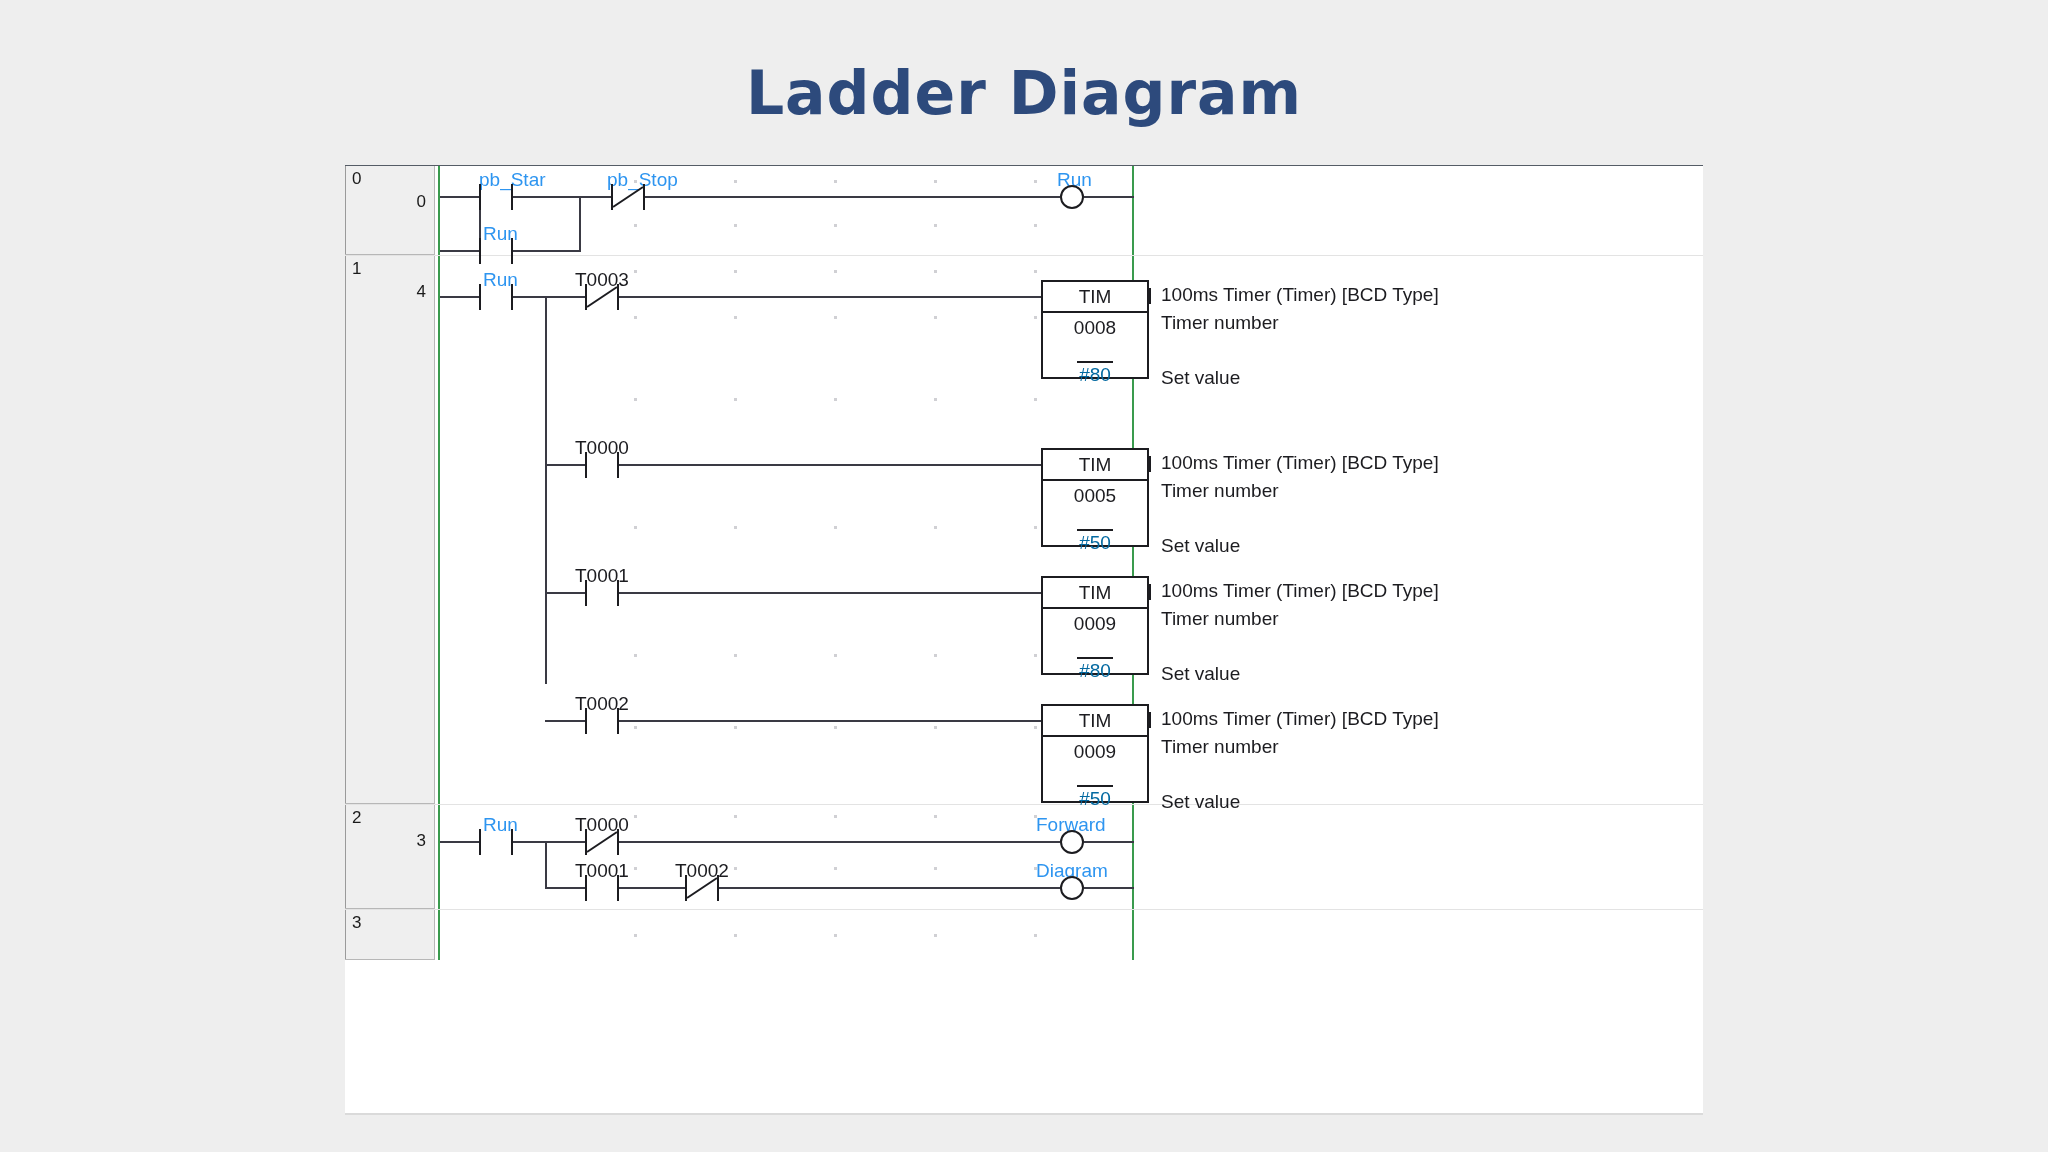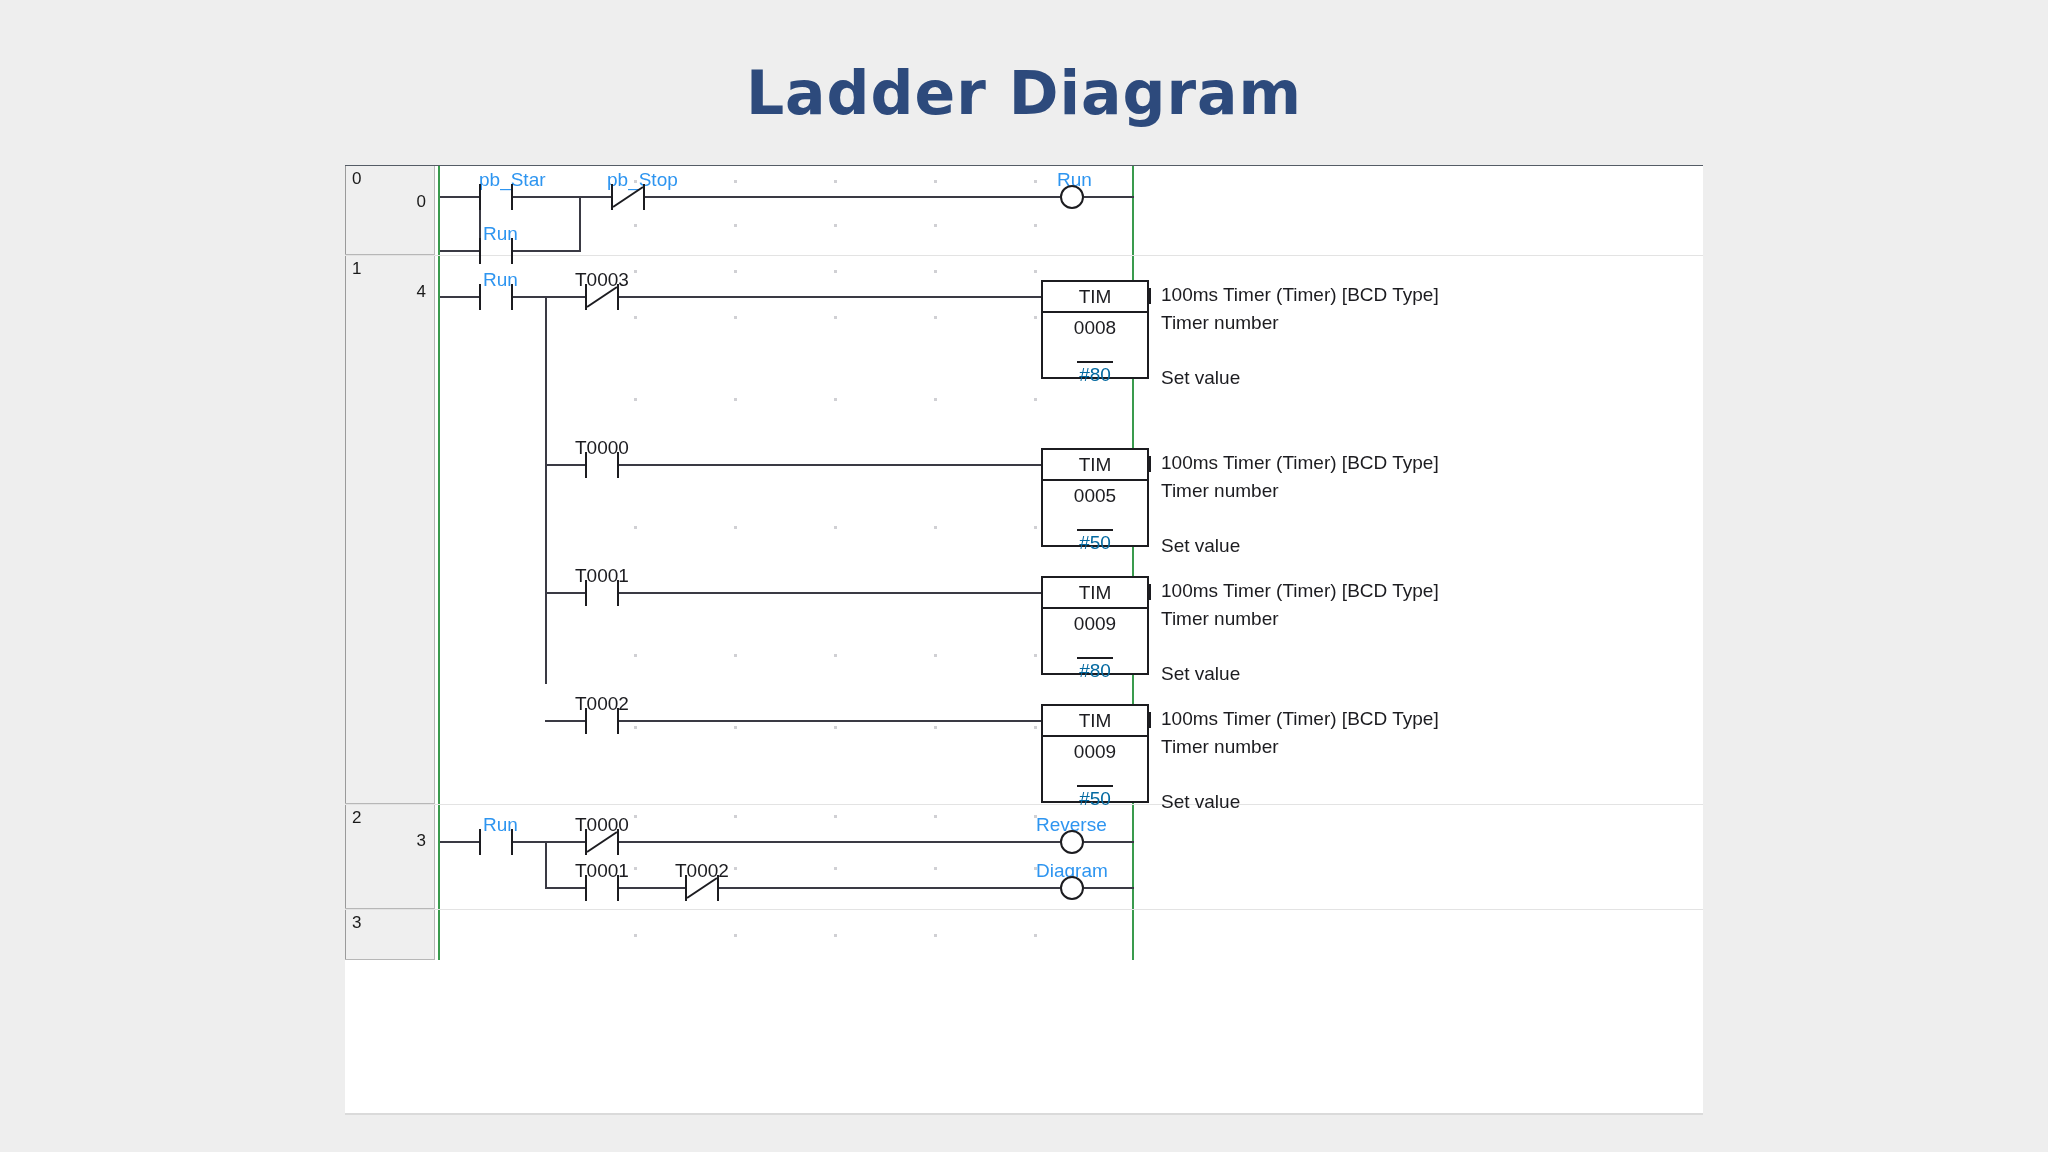--- a/index.html
+++ b/index.html
@@ -375,21 +375,21 @@
 
     <div class="lbl black" style="left:330px;top:56px;">T0002</div>
     <div class="contact" style="left:340px;top:70px;">
       <div class="bar l"></div>
         <div class="bar r"></div>
       <svg class="slash" viewBox="0 0 32 28">
         <line x1="1" y1="24" x2="31" y2="4" stroke="#1c1c20" stroke-width="2"></line>
       </svg>
     </div>
 
-    <div class="lbl blue" style="left:691px;top:10px;">Reverse</div>
+    <div class="lbl blue" style="left:691px;top:10px;">Forward</div>
     <div class="coil" style="left:715px;top:25px;"></div>
 
     <div class="lbl blue" style="left:691px;top:56px;">Diagram</div>
     <div class="coil" style="left:715px;top:71px;"></div>
   </div>
 
   <div class="rung" style="top:744px;height:50px;border-bottom:none;">
     <div class="rung-head">
       <div class="rung-no">3</div>
       <div class="step-no"></div>

